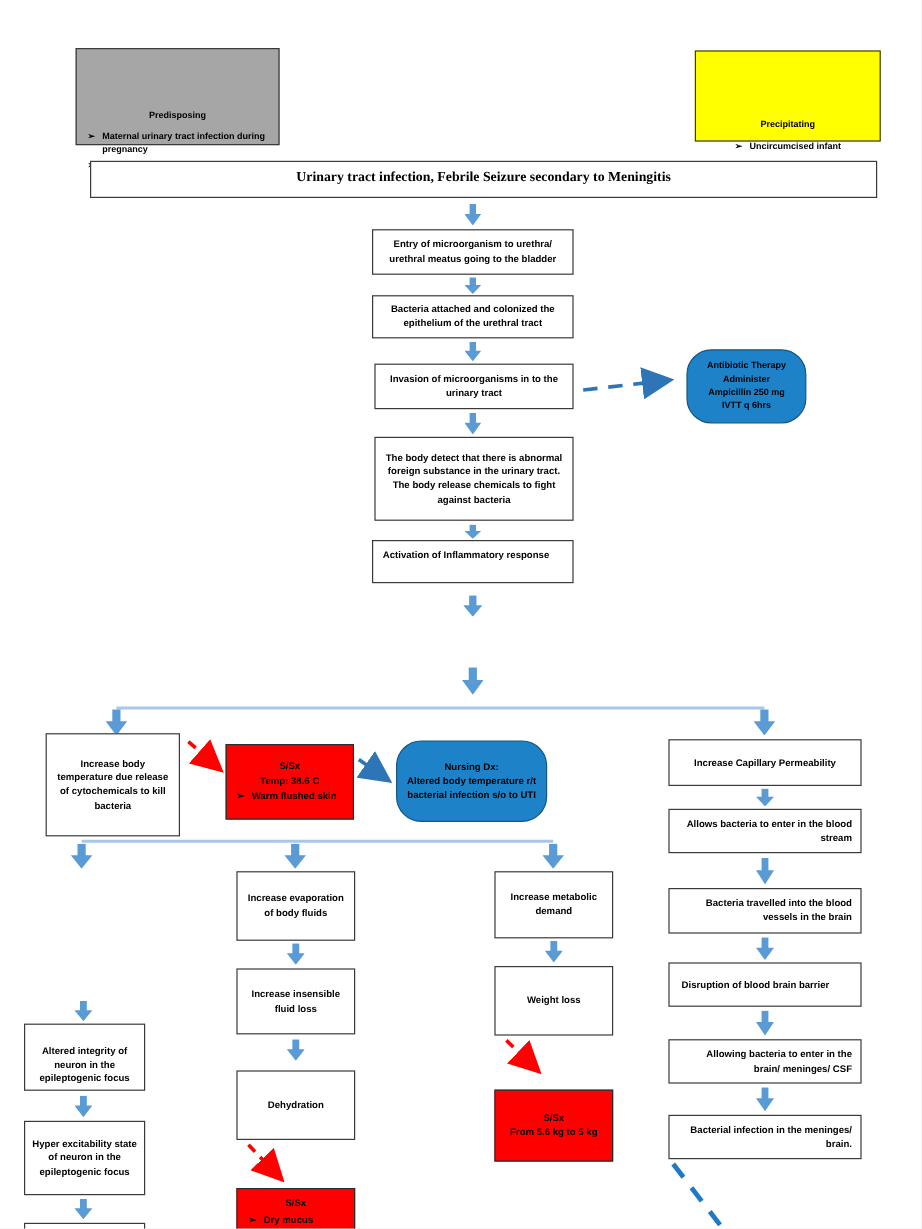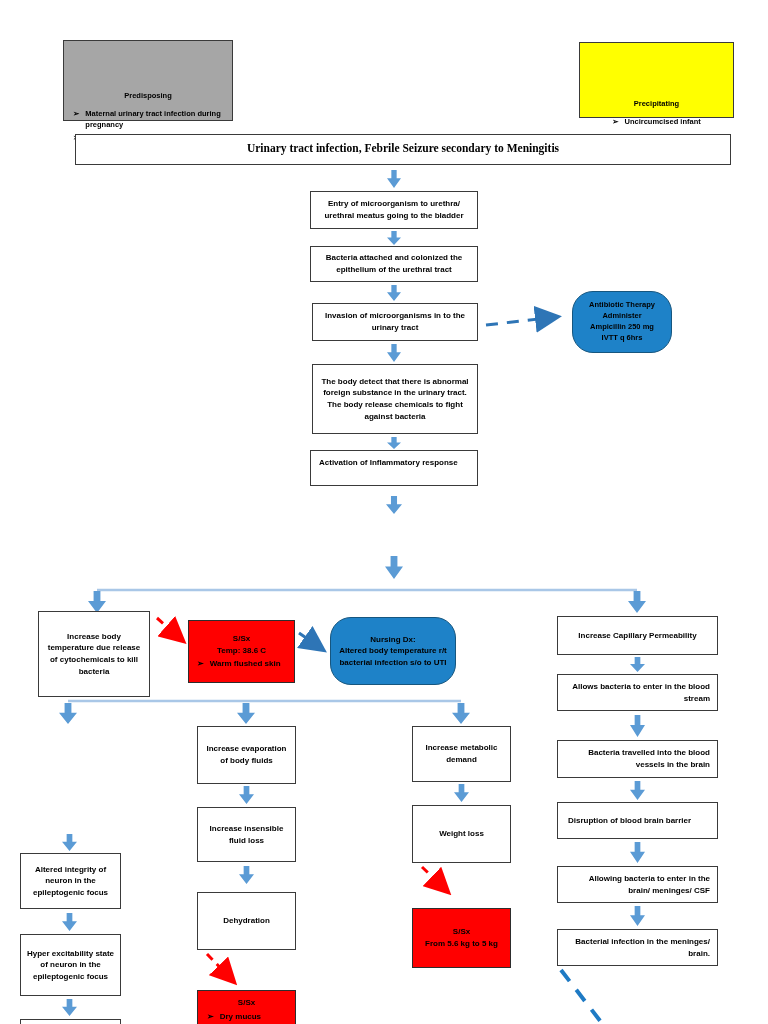--- a/index.html
+++ b/index.html
@@ -154,21 +154,21 @@
 
   <div class="box" style="left:557px; top:616px; width:161px; height:39px;">
     <span>Increase Capillary Permeability</span>
   </div>
 
   <div class="darrow" style="left:59px; top:703px; width:18px; height:21px;"></div>
   <div class="darrow" style="left:237px; top:703px; width:18px; height:21px;"></div>
   <div class="darrow" style="left:452px; top:703px; width:18px; height:21px;"></div>
 
   <div class="darrow" style="left:62px; top:834px; width:15px; height:17px;"></div>
-  <div class="box" style="left:20px; top:853px; width:101px; height:56px;">
+  <div class="box" style="left:20px; top:853px; width:101px; height:56px;justify-content:flex-end;">
     <span>Altered integrity of neuron in the epileptogenic focus</span>
   </div>
   <div class="darrow" style="left:62px; top:913px; width:15px; height:18px;"></div>
   <div class="box" style="left:20px; top:934px; width:101px; height:62px;">
     <span>Hyper excitability state of neuron in the epileptogenic focus</span>
   </div>
   <div class="darrow" style="left:62px; top:999px; width:15px; height:17px;"></div>
   <div class="box" style="left:20px; top:1019px; width:101px; height:12px;"></div>
 
   <div class="box" style="left:197px; top:726px; width:99px; height:58px;">

